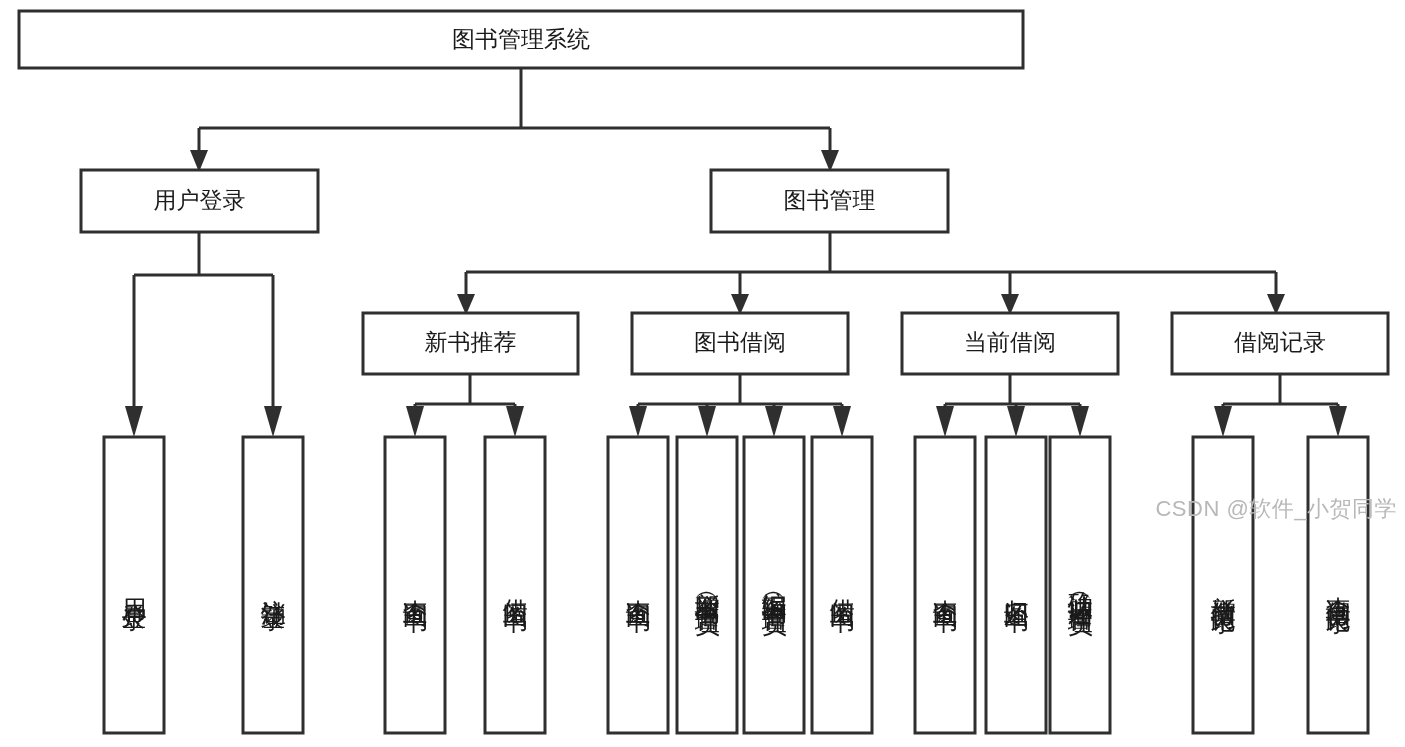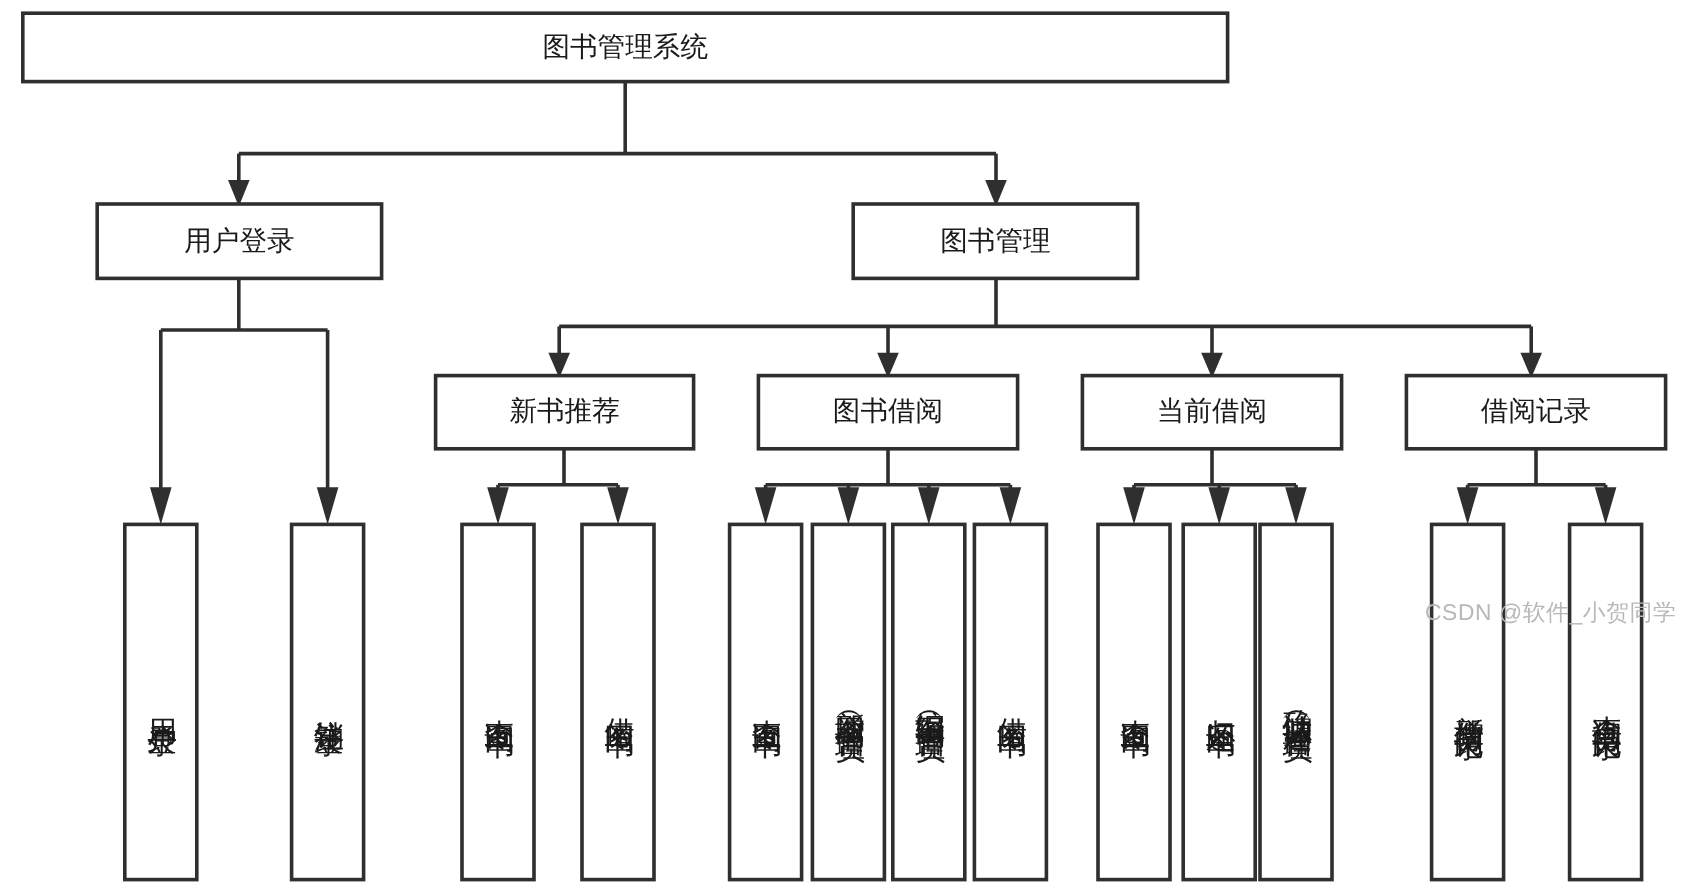--- a/index.html
+++ b/index.html
@@ -62,21 +62,21 @@
     align-items: center;
     justify-content: center;
     white-space: nowrap;
     pointer-events: none;
   }
   .watermark {
     position: absolute;
     right: 8px;
     bottom: 4px;
     font-family: "Liberation Sans", "DejaVu Sans", sans-serif;
-    font-size: 19px;
+    font-size: 22px;
     color: #b8b8b8;
     white-space: nowrap;
     letter-spacing: 0.5px;
   }
 </style>
 </head>
 <body>
 
 <div id="diagram-root">
 

